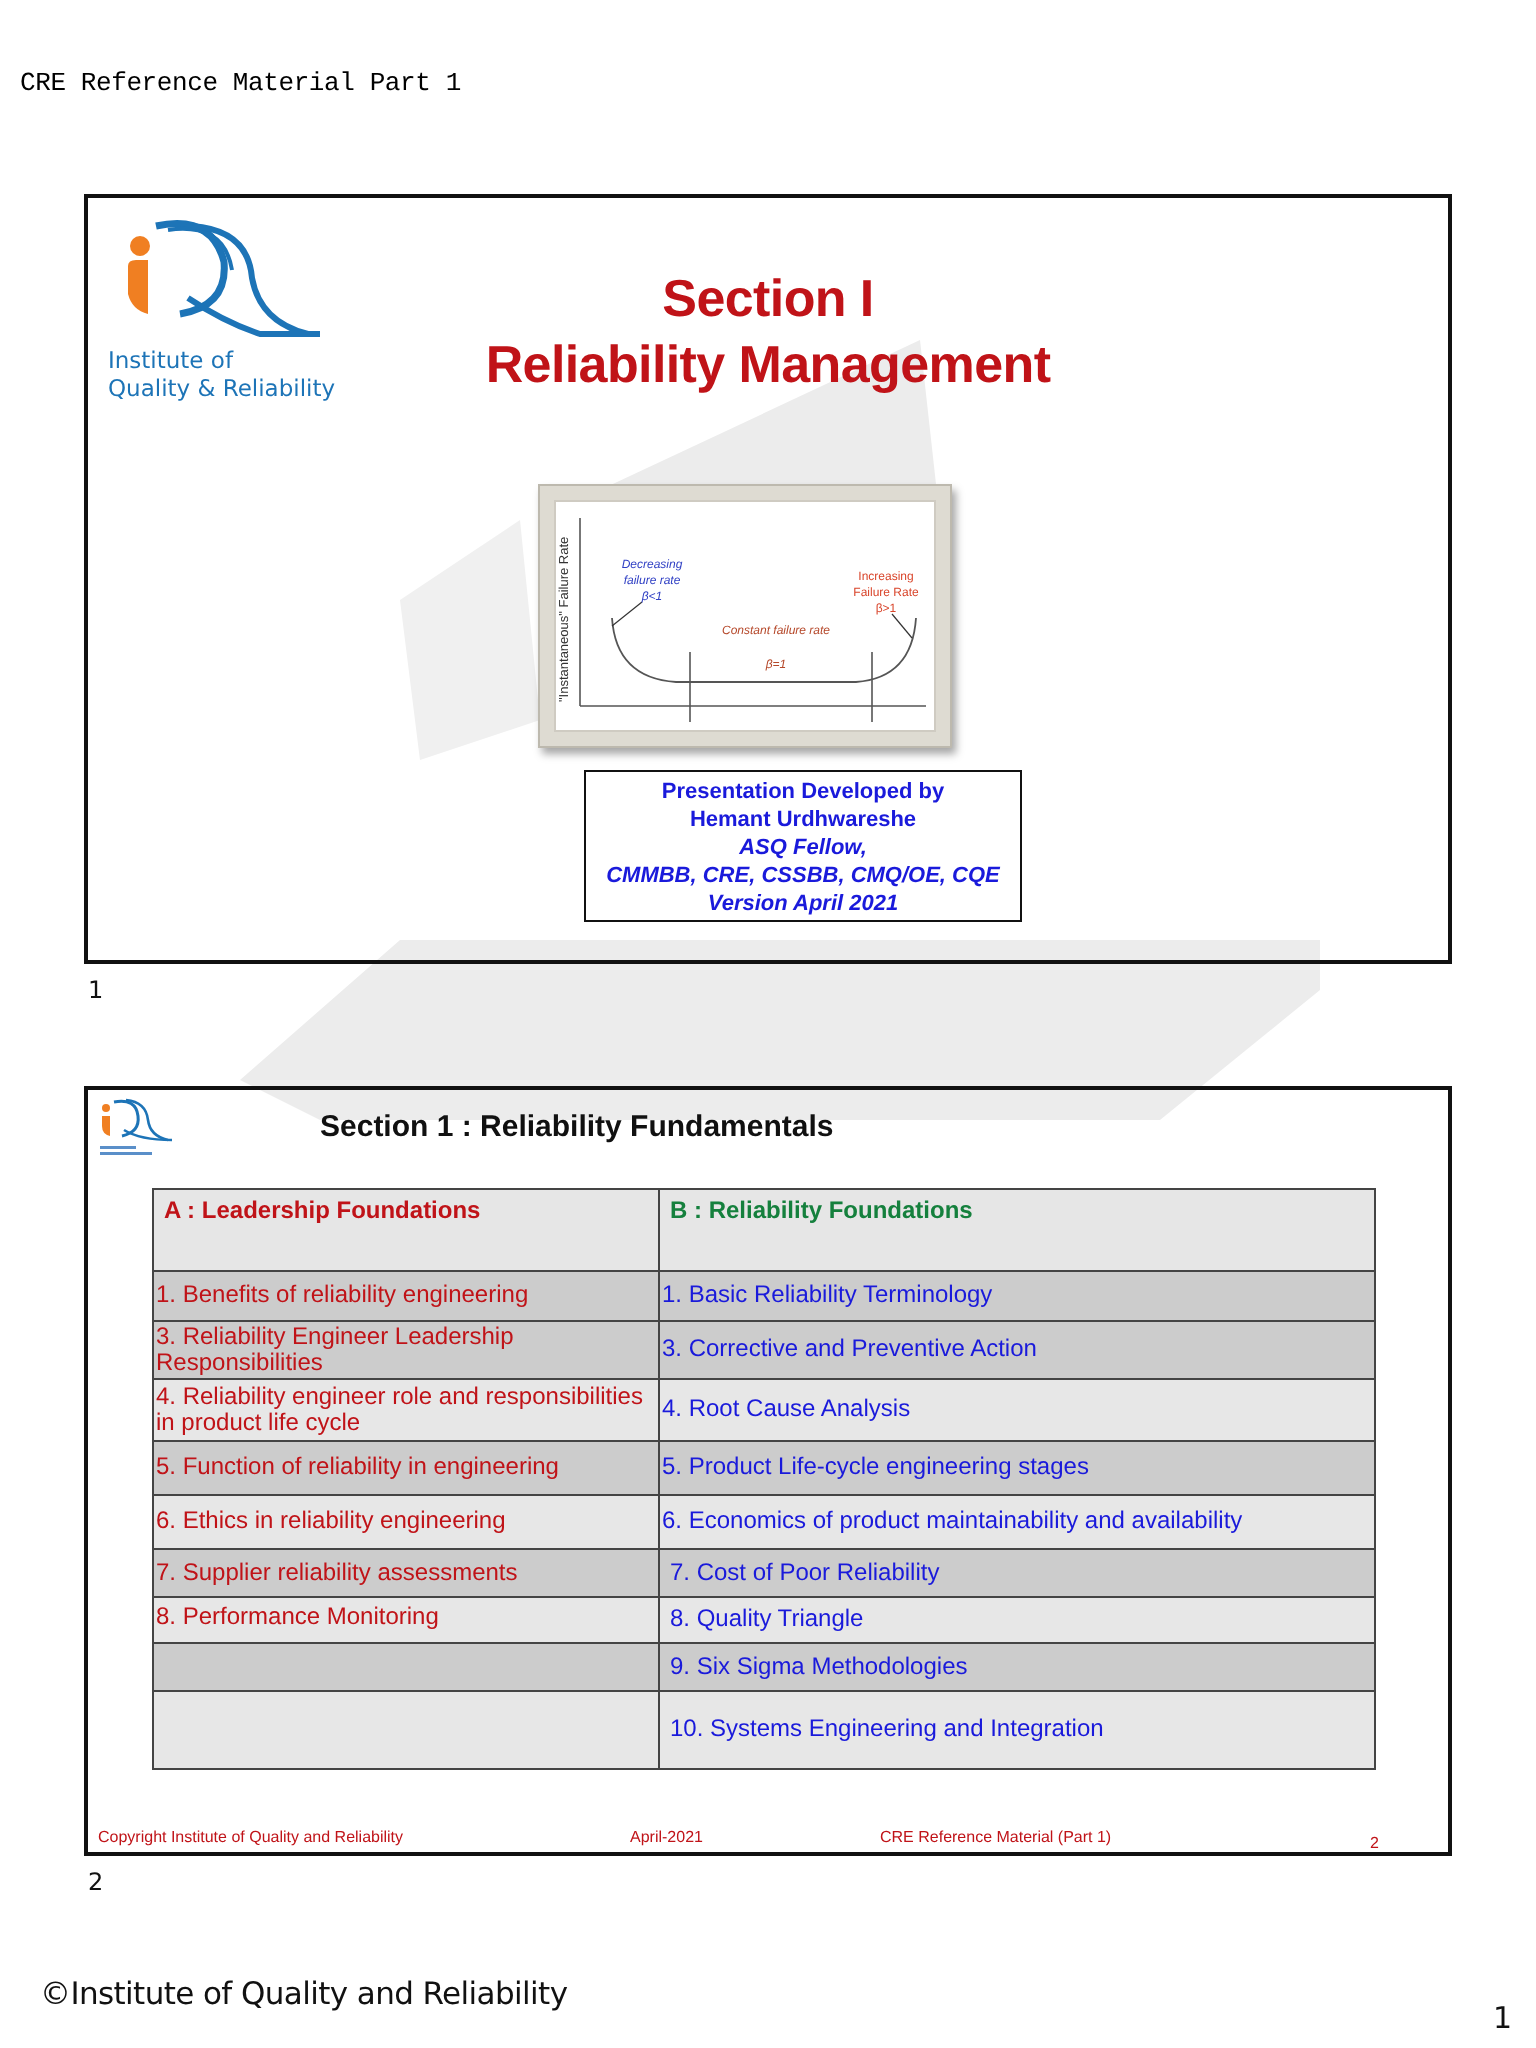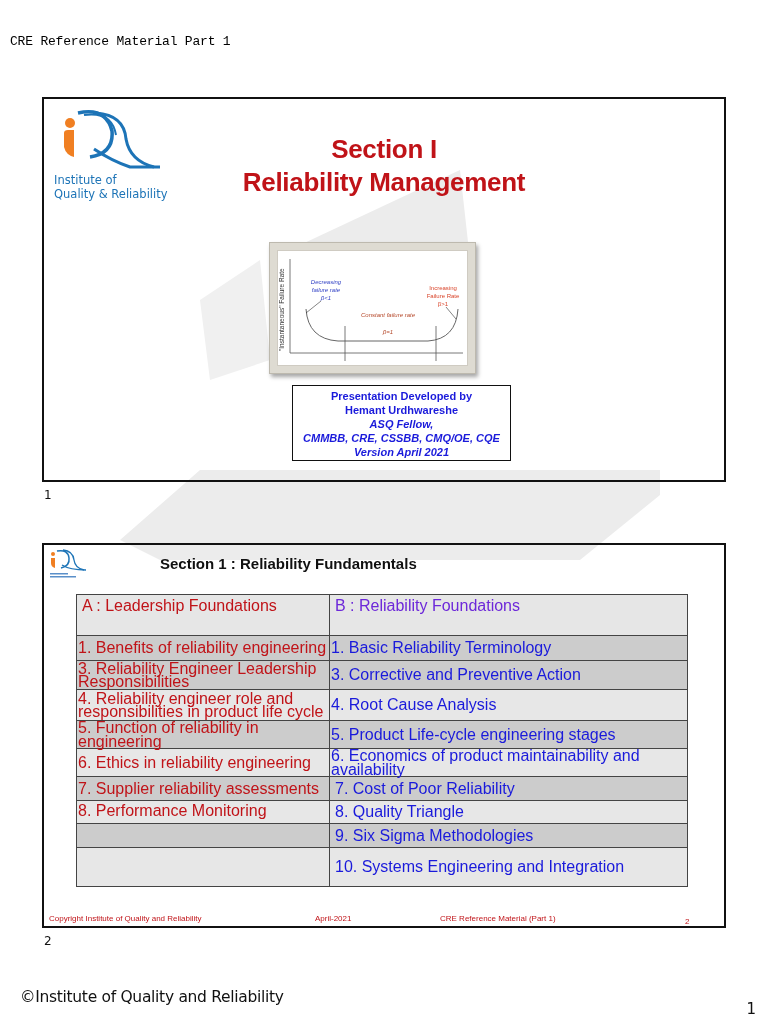--- a/index.html
+++ b/index.html
@@ -27,24 +27,24 @@
 
   .credit-box { position: absolute; left: 221px; top: 286px; width: 219px; height: 76px; border: 1.5px solid #111; text-align: center; color: #1a1adb; font-weight: bold; font-size: 11px; line-height: 14px; padding-top: 3px; background: #fff; margin-left: 27px; }
   .credit-box .it { font-style: italic; }
 
   
   #slide2 { left: 42px; top: 543px; width: 684px; height: 385px; }
   .logo-small { position: absolute; left: 4px; top: 3px; width: 38px; height: 32px; }
   .slide2-title { position: absolute; left: 116px; top: 10px; font-weight: bold; font-size: 15px; color: #111; }
 
   .topics { position: absolute; left: 32px; top: 49px; width: 612px; border-collapse: collapse; }
-  .topics td, .topics th { border: 1px solid #444; padding: 0 0 0 1px; vertical-align: middle; font-size: 16px; line-height: 13.5px; font-weight: normal; text-align: left; }
-  .topics th { height: 41px; font-size: 16px; font-weight: normal; padding-left: 5px; vertical-align: top; padding-top: 4px; background: #e6e6e6; }
+  .topics td, .topics th { border: 1px solid #444; padding: 0 0 0 1px; vertical-align: middle; font-size: 12px; line-height: 13.5px; font-weight: normal; text-align: left; }
+  .topics th { height: 41px; font-size: 12px; font-weight: bold; padding-left: 5px; vertical-align: top; padding-top: 4px; background: #e6e6e6; }
   .topics th.a { color: #c01318; width: 253px; }
-  .topics th.b { color: #6d28d9; }
+  .topics th.b { color: #15803d; }
   .topics td.a { color: #c01318; width: 253px; }
   .topics td.b { color: #1a1adb; }
   .topics tr.dark td { background: #cccccc; }
   .topics tr.light td { background: #e7e7e7; }
   .topics td.pad { padding-left: 5px; }
 
   .s2-footer { position: absolute; top: 369px; font-size: 8px; color: #c01318; }
   .s2-page { position: absolute; top: 372px; left: 641px; font-size: 8px; color: #c01318; }
 </style>
 </head>

